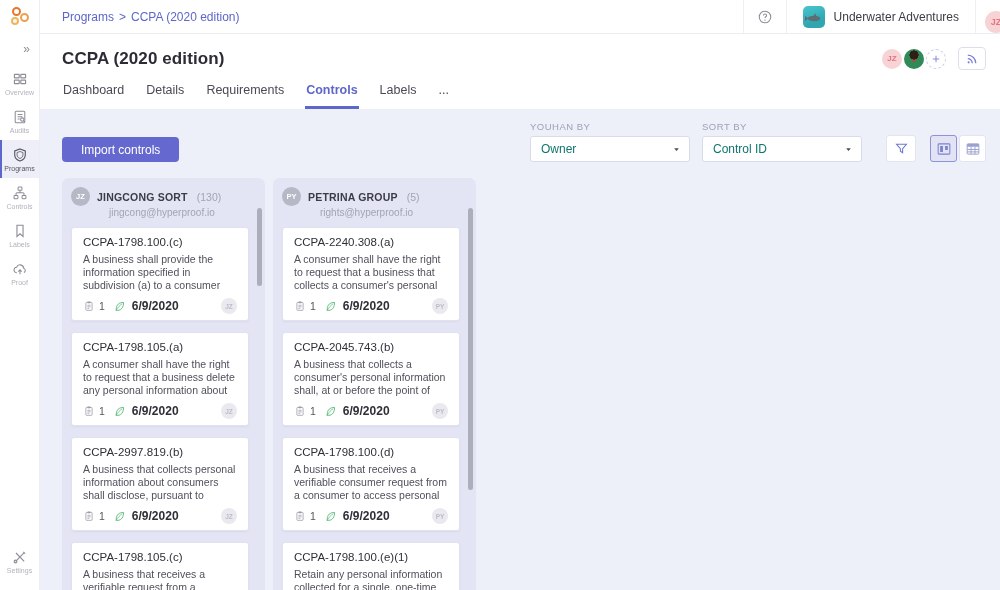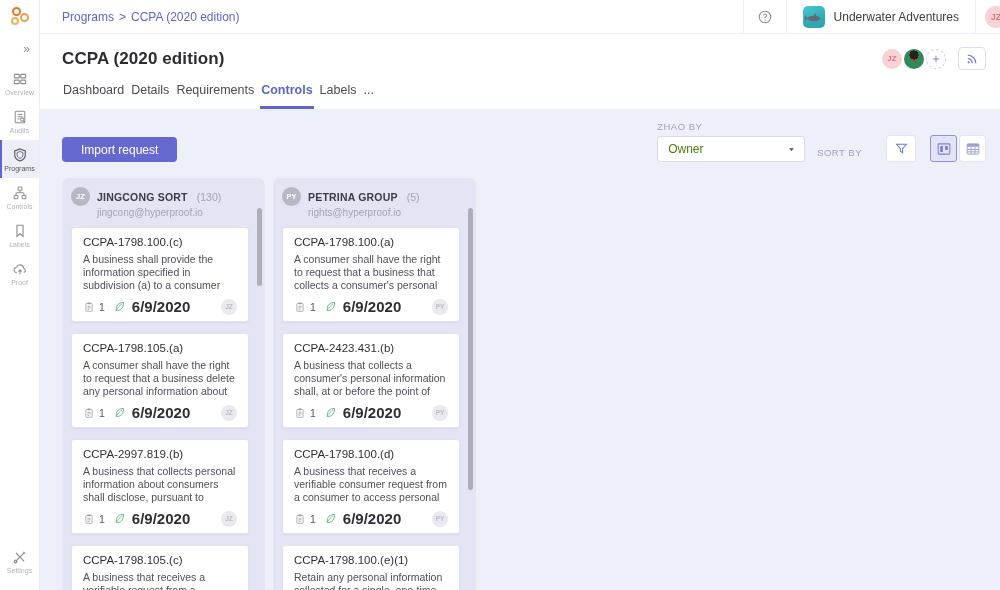--- a/index.html
+++ b/index.html
@@ -12,21 +12,21 @@
   .icon svg { width:100%; height:100%; }
 
   
   #topbar {
     position:absolute; left:40px; right:0; top:0; height:34px;
     background:#fff; border-bottom:1px solid #ececf3;
     display:flex; align-items:center; z-index:3;
   }
   .breadcrumb { padding-left:22px; font-size:12px; color:var(--accent); display:flex; gap:5px; align-items:center; }
   .breadcrumb a { color:var(--accent); text-decoration:none; cursor:pointer; }
-  #topbar .right { margin-left:auto; display:flex; align-items:center; height:100%; }
+  #topbar .right { margin-left:auto; display:flex; align-items:flex-end; height:100%; }
   .tb-sep { width:1px; height:100%; background:#efeff4; }
   .help-btn { width:42px; height:100%; display:flex; align-items:center; justify-content:center; color:#8d8d98; }
   .help-btn .icon { width:16px; height:16px; }
   .org { display:flex; align-items:center; gap:9px; padding:0 16px; height:100%; }
   .org-thumb { width:22px; height:22px; border-radius:5px; overflow:hidden; position:relative;
     background:linear-gradient(160deg,#49c6cf 0%,#2fa6b0 70%); }
   .org-thumb svg { position:absolute; inset:0; }
   .org-name { font-size:12px; color:#3c3c48; }
   .tb-avatar { width:22px; height:22px; border-radius:50%; background:#f7d3d6; color:#e2747e;
     font-size:9px; font-weight:bold; display:flex; align-items:center; justify-content:center;
@@ -63,64 +63,64 @@
   .av { width:20px; height:20px; border-radius:50%; display:flex; align-items:center; justify-content:center; font-size:8px; font-weight:bold; }
   .av-initials { background:#f7d3d6; color:#e2747e; }
   .av-photo { background:#2f8a57;
     background-image:radial-gradient(circle at 50% 30%, #2e2019 0 26%, rgba(0,0,0,0) 27%),
                      radial-gradient(circle at 50% 52%, #8a5d43 0 18%, rgba(0,0,0,0) 19%); }
   .av-add { background:#fff; border:1px dashed #c9cbe0; color:#7a7fd0; }
   .av-add .icon { width:10px; height:10px; }
   .broadcast-btn { margin-left:10px; width:28px; height:23px; border:1px solid #dcdeee; border-radius:4px;
     background:#fff; display:flex; align-items:center; justify-content:center; color:#7b80d6; cursor:pointer; }
   .broadcast-btn .icon { width:14px; height:14px; }
-  .tabs { display:flex; gap:5px; margin-top:13px; }
+  .tabs { display:flex; gap:20px; margin-top:13px; }
   .tab { font-size:12.5px; color:#4a4a56; padding:0 1px 9px; cursor:pointer; border-bottom:3px solid transparent; }
   .tab.active { color:var(--accent); border-bottom-color:var(--accent); font-weight:600; }
 
   
   #content { flex:1; background:#edeff9; padding:12px 14px 0 22px; overflow:hidden; display:flex; flex-direction:column; }
   .toolbar { display:flex; align-items:flex-end; }
   .import-btn { height:25px; padding:0 19px; background:var(--accent-btn); color:#fff; border:none; border-radius:4px;
     font-size:12px; font-family:inherit; cursor:pointer; }
   .tb-group { display:flex; flex-direction:column; }
   .tb-group .lbl { font-size:9.5px; letter-spacing:.5px; color:#9da2b8; margin-bottom:4px; }
-  .select { width:148px; height:26px; background:#fff; border:1px solid #d9dbe9; border-radius:3px;
-    display:flex; align-items:center; padding:0 8px 0 10px; font-size:12px; color:#4d7c0f; cursor:pointer; }
+  .select { width:160px; height:26px; background:#fff; border:1px solid #d9dbe9; border-radius:3px;
+    display:flex; align-items:center; padding:0 8px 0 10px; font-size:12px; color:#0f766e; cursor:pointer; }
   .select .caret { margin-left:auto; width:9px; height:9px; color:#4a4a55; }
   .gb { margin-left:auto; }
   .sb { margin-left:12px; }
   .filter-btn { margin-left:24px; width:30px; height:27px; background:#fff; border:1px solid #e2e4f0; border-radius:3px;
     display:flex; align-items:center; justify-content:center; color:#6a79d1; cursor:pointer; }
   .filter-btn .icon { width:15px; height:15px; }
   .view-toggle { margin-left:14px; display:flex; gap:2px; }
   .vt-btn { width:27px; height:27px; border-radius:3px; display:flex; align-items:center; justify-content:center;
     background:#fff; border:1px solid #e2e4f0; color:#9aa0cf; cursor:pointer; }
   .vt-btn.active { background:#e2e4f6; border-color:#8d92d9; color:#7c81c9; }
   .vt-btn .icon { width:16px; height:16px; }
 
   
   #board { margin-top:16px; flex:1; display:flex; gap:8px; overflow:hidden; }
   .column { width:203px; background:#e3e4f4; border-radius:7px 7px 0 0; padding:9px 16px 0 9px; position:relative; flex:none; }
   .col-head { display:flex; align-items:center; gap:7px; }
   .col-avatar { width:19px; height:19px; border-radius:50%; background:#b7b8c6; color:#fff; font-size:7.5px; font-weight:bold;
     display:flex; align-items:center; justify-content:center; flex:none; }
   .col-name { font-size:10.5px; font-weight:bold; color:#3c3c46; letter-spacing:.2px; }
   .col-count { font-size:10.5px; color:#a4a4b2; margin-left:2px; }
-  .col-email { margin:1px 0 0 26px; font-size:10px; color:#a4a4b2; }
+  .col-email { margin:1px 0 0 38px; font-size:10px; color:#a4a4b2; }
   .cards { margin-top:9px; display:flex; flex-direction:column; gap:11px; }
   .card { background:#fff; border:1px solid #e2e2ee; border-radius:3px; padding:8px 11px 6px;
     box-shadow:0 1px 2px rgba(40,40,80,.05); cursor:pointer; }
   .card-id { font-size:11.5px; font-weight:500; color:#2f2f38; margin-bottom:5px; }
   .card-desc { font-size:10.5px; line-height:13px; color:#50505c; height:41px; overflow:hidden; }
   .card-foot { display:flex; align-items:center; margin-top:4px; }
   .cf-icon { width:12px; height:12px; color:#9b9ba8; flex:none; }
   .cf-count { font-size:10.5px; color:#55555f; margin:0 8px 0 4px; }
   .leaf { width:13px; height:13px; color:var(--leaf); flex:none; }
-  .cf-date { font-size:15px; font-weight:bold; color:#2f2f38; margin-left:6px; }
+  .cf-date { font-size:12px; font-weight:bold; color:#2f2f38; margin-left:6px; }
   .cf-avatar { margin-left:auto; width:16px; height:16px; border-radius:50%; background:#e9e9ef; color:#bcbcc8;
     font-size:6.5px; font-weight:bold; display:flex; align-items:center; justify-content:center; }
   .col-scroll { position:absolute; right:3px; width:5px; border-radius:3px; background:#9b9ca9; opacity:.75; }
 </style>
 </head>
 <body>
 
 <div id="sidebar">
   <div class="logo">
     <span class="logo-mark">
@@ -265,34 +265,42 @@
         <div class="tab">Details</div>
         <div class="tab">Requirements</div>
         <div class="tab active">Controls</div>
         <div class="tab">Labels</div>
         <div class="tab">...</div>
       </div>
   </div>
 
   <div id="content">
     <div class="toolbar">
-      <button class="import-btn">Import request</button>
+      <button class="import-btn">Import controls</button>
       <div class="tb-group gb">
-        <span class="lbl">ZHAO BY</span>
+        <span class="lbl">YOUHAN BY</span>
         <div class="select">
           <span>Owner</span>
           <span class="caret icon">
               <svg viewBox="0 0 20 20">
                 <path d="M4.8 7h10.4L10 13.4z" fill="currentColor"></path>
               </svg>
             </span>
         </div>
       </div>
       <div class="tb-group sb">
         <span class="lbl">SORT BY</span>
+        <div class="select">
+          <span>Control ID</span>
+          <span class="caret icon">
+              <svg viewBox="0 0 20 20">
+                <path d="M4.8 7h10.4L10 13.4z" fill="currentColor"></path>
+              </svg>
+            </span>
+        </div>
       </div>
       <div class="filter-btn">
         <span class="icon">
             <svg viewBox="0 0 20 20" fill="none" stroke="currentColor" stroke-width="1.4">
               <path d="M3.4 4.4h13.2l-5.1 5.9v5.3l-3-1.9V10.3z"></path>
             </svg>
           </span>
       </div>
       <div class="view-toggle">
         <div class="vt-btn active">
@@ -399,21 +407,21 @@
         </div>
         <div class="column">
           <div class="col-head">
             <span class="col-avatar">PY</span>
             <span class="col-name">PETRINA GROUP</span>
             <span class="col-count">(5)</span>
           </div>
           <div class="col-email">rights@hyperproof.io</div>
           <div class="cards">
             <div class="card">
-              <div class="card-id">CCPA-1798.100.(a)</div>
+              <div class="card-id">CCPA-2240.308.(a)</div>
               <div class="card-desc">A consumer shall have the right to request that a business that collects a consumer's personal information disclose to that consumer the categories and specific pieces collected.</div>
               <div class="card-foot">
                 <span class="cf-icon icon">
                   <svg viewBox="0 0 20 20" fill="none" stroke="currentColor" stroke-width="1.3">
                     <rect x="4.8" y="4" width="10.4" height="13.2" rx="1.2"></rect>
                     <rect x="7.4" y="2.4" width="5.2" height="3" rx=".8" fill="currentColor" stroke="none"></rect>
                     <path d="M7.4 8.8h5.2M7.4 11.4h5.2M7.4 14h3"></path>
                   </svg>
                 </span>
                 <span class="cf-count">1</span>
@@ -421,21 +429,21 @@
                   <svg viewBox="0 0 20 20" fill="none" stroke="currentColor" stroke-width="1.4">
                     <path d="M16.2 3.8c-7 0-11 3.6-11.2 10.1 0 1.2-.2 2.3-.2 2.3s1.1-.1 2.4-.2c6.5-.5 9-5.6 9-12.2z"></path>
                     <path d="M4.8 16.2C7.4 11.4 10.4 8.2 14 5.8" stroke-width="1.1"></path>
                   </svg>
                 </span>
                 <span class="cf-date">6/9/2020</span>
                 <span class="cf-avatar">PY</span>
               </div>
             </div>
             <div class="card">
-              <div class="card-id">CCPA-2423.431.(b)</div>
+              <div class="card-id">CCPA-2045.743.(b)</div>
               <div class="card-desc">A business that collects a consumer's personal information shall, at or before the point of collection, inform consumers as to the categories of personal information collected.</div>
               <div class="card-foot">
                 <span class="cf-icon icon">
                   <svg viewBox="0 0 20 20" fill="none" stroke="currentColor" stroke-width="1.3">
                     <rect x="4.8" y="4" width="10.4" height="13.2" rx="1.2"></rect>
                     <rect x="7.4" y="2.4" width="5.2" height="3" rx=".8" fill="currentColor" stroke="none"></rect>
                     <path d="M7.4 8.8h5.2M7.4 11.4h5.2M7.4 14h3"></path>
                   </svg>
                 </span>
                 <span class="cf-count">1</span>

